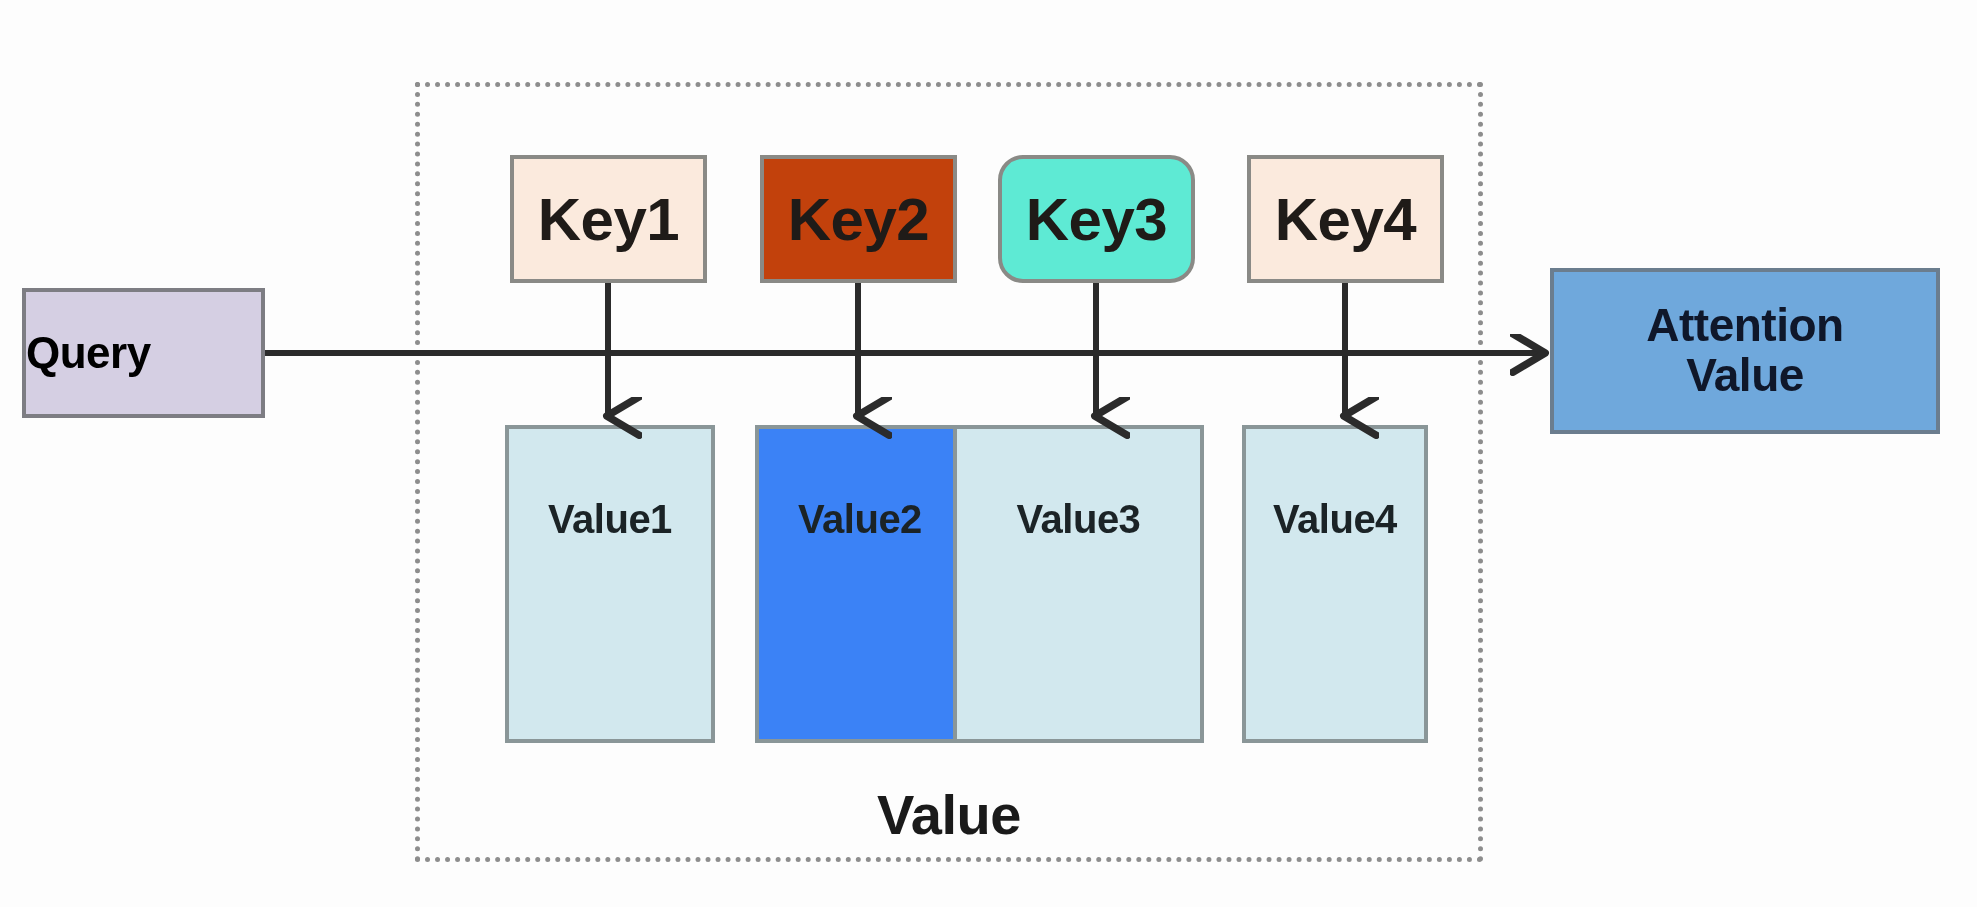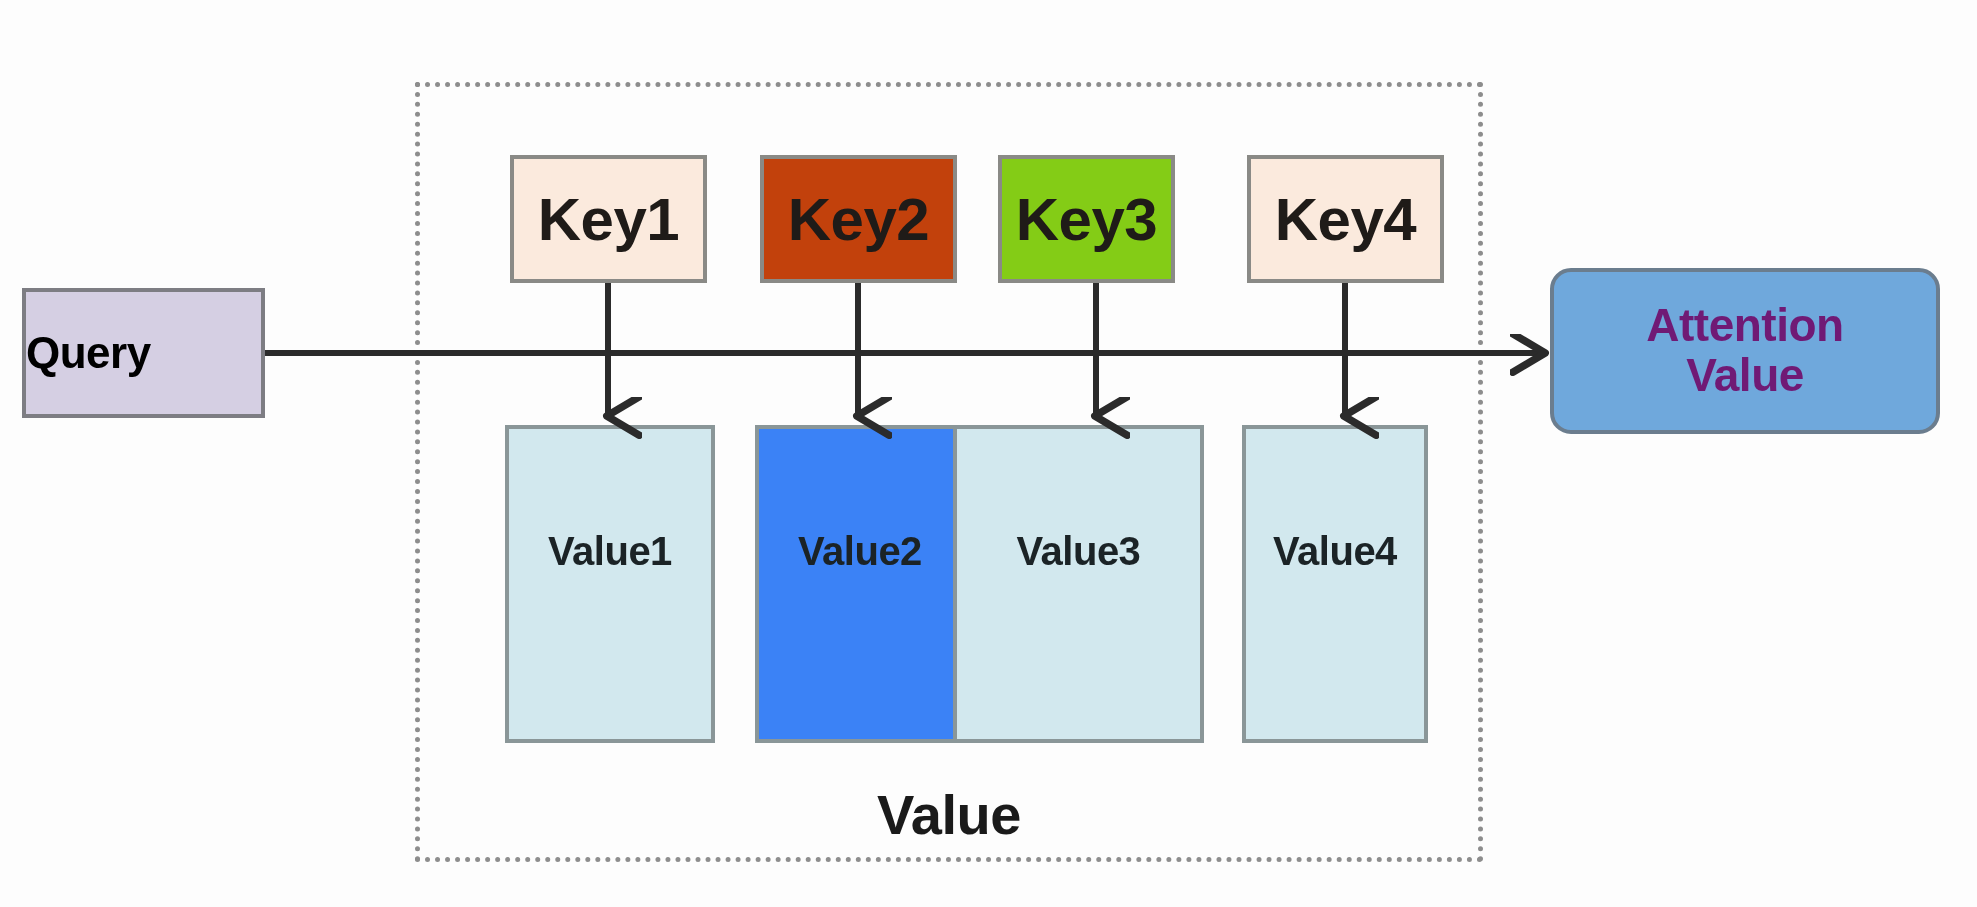--- a/index.html
+++ b/index.html
@@ -65,21 +65,21 @@
   .value-box {
     position: absolute;
     top: 425px;
     height: 318px;
     background: #d2e8ee;
     border: 4px solid #8a9698;
     box-sizing: border-box;
     display: flex;
     align-items: flex-start;
     justify-content: center;
-    padding-top: 100px;
+    padding-top: 68px;
     font-size: 40px;
     font-weight: bold;
     color: #1b2326;
     font-family: "Liberation Sans", sans-serif;
     letter-spacing: -0.5px;
   }
 
   
   #query-box {
     position: absolute;
@@ -139,21 +139,21 @@
 <div id="canvas">
 
   <div id="source-container" style="border-color: rgb(141, 141, 141);"></div>
 
   <div class="key-box" id="key-box-0" style="left: 510px; width: 197px; background: rgb(251, 234, 221); border-color: rgb(138, 138, 134);">
     <span>Key1</span>
   </div>
   <div class="key-box" id="key-box-1" style="left: 760px; width: 197px; background: #c2410c; border-color: rgb(138, 138, 134);">
     <span>Key2</span>
   </div>
-  <div class="key-box" id="key-box-2" style="left: 998px; width: 177px; background: #84cc16; border-color: rgb(138, 138, 134);">
+  <div class="key-box" id="key-box-2" style="left: 998px; width: 197px; background: #5eead4; border-color: rgb(138, 138, 134); border-radius: 25px;">
     <span>Key3</span>
   </div>
   <div class="key-box" id="key-box-3" style="left: 1247px; width: 197px; background: rgb(251, 234, 221); border-color: rgb(138, 138, 134); text-align: right;">
     <span>Key4</span>
   </div>
 
   <div class="value-box" id="value-box-0" style="left: 505px; width: 210px; background: rgb(210, 232, 238); border-color: rgb(138, 150, 152);">
     <span>Value1</span>
   </div>
   <div class="value-box" id="value-box-1" style="left: 755px; width: 210px; background: #3b82f6; border-color: rgb(138, 150, 152);">
@@ -165,21 +165,21 @@
   <div class="value-box" id="value-box-3" style="left: 1242px; width: 186px; background: rgb(210, 232, 238); border-color: rgb(138, 150, 152);">
     <span>Value4</span>
   </div>
 
   <div id="source-label">Value</div>
 
   <div id="query-box" style="background: rgb(213, 207, 227); border-color: rgb(125, 125, 131);">
     <span>Query</span>
   </div>
 
-  <div id="attention-box" style="background: rgb(111, 168, 220); border-color: rgb(107, 125, 142); color: #701a75; border-radius: 21px;">
+  <div id="attention-box" style="background: rgb(111, 168, 220); border-color: rgb(107, 125, 142); color: #0f172a;">
     <span>Attention</span>
     <span>Value</span>
   </div>
 
   <svg id="arrows" viewBox="0 0 1977 907">
     <defs>
       <marker id="arrowhead-down" markerWidth="7" markerHeight="7" refX="3.2" refY="5.6" orient="auto" markerUnits="strokeWidth">
         <path d="M 0,0.4 L 3.2,5.8 L 6.4,0.4" fill="none" stroke="#2b2b2b" stroke-width="1.25" stroke-linecap="round" stroke-linejoin="round"></path>
       </marker>
       <marker id="arrowhead-right" markerWidth="7" markerHeight="7" refX="5.6" refY="3.2" orient="auto" markerUnits="strokeWidth">

